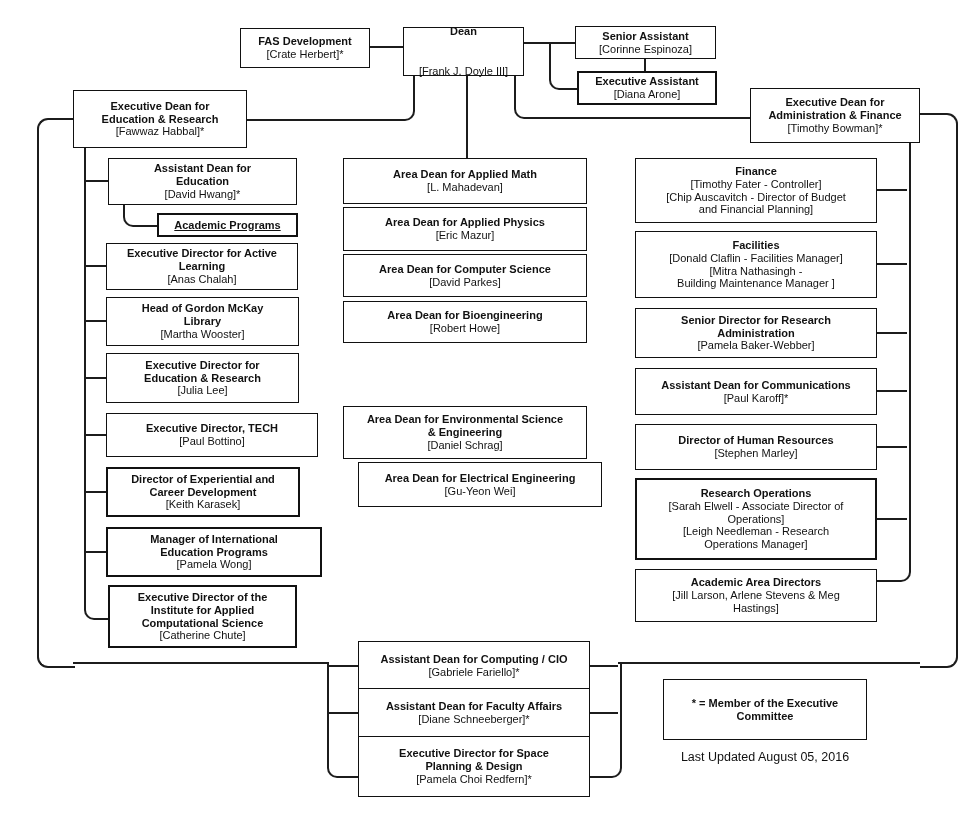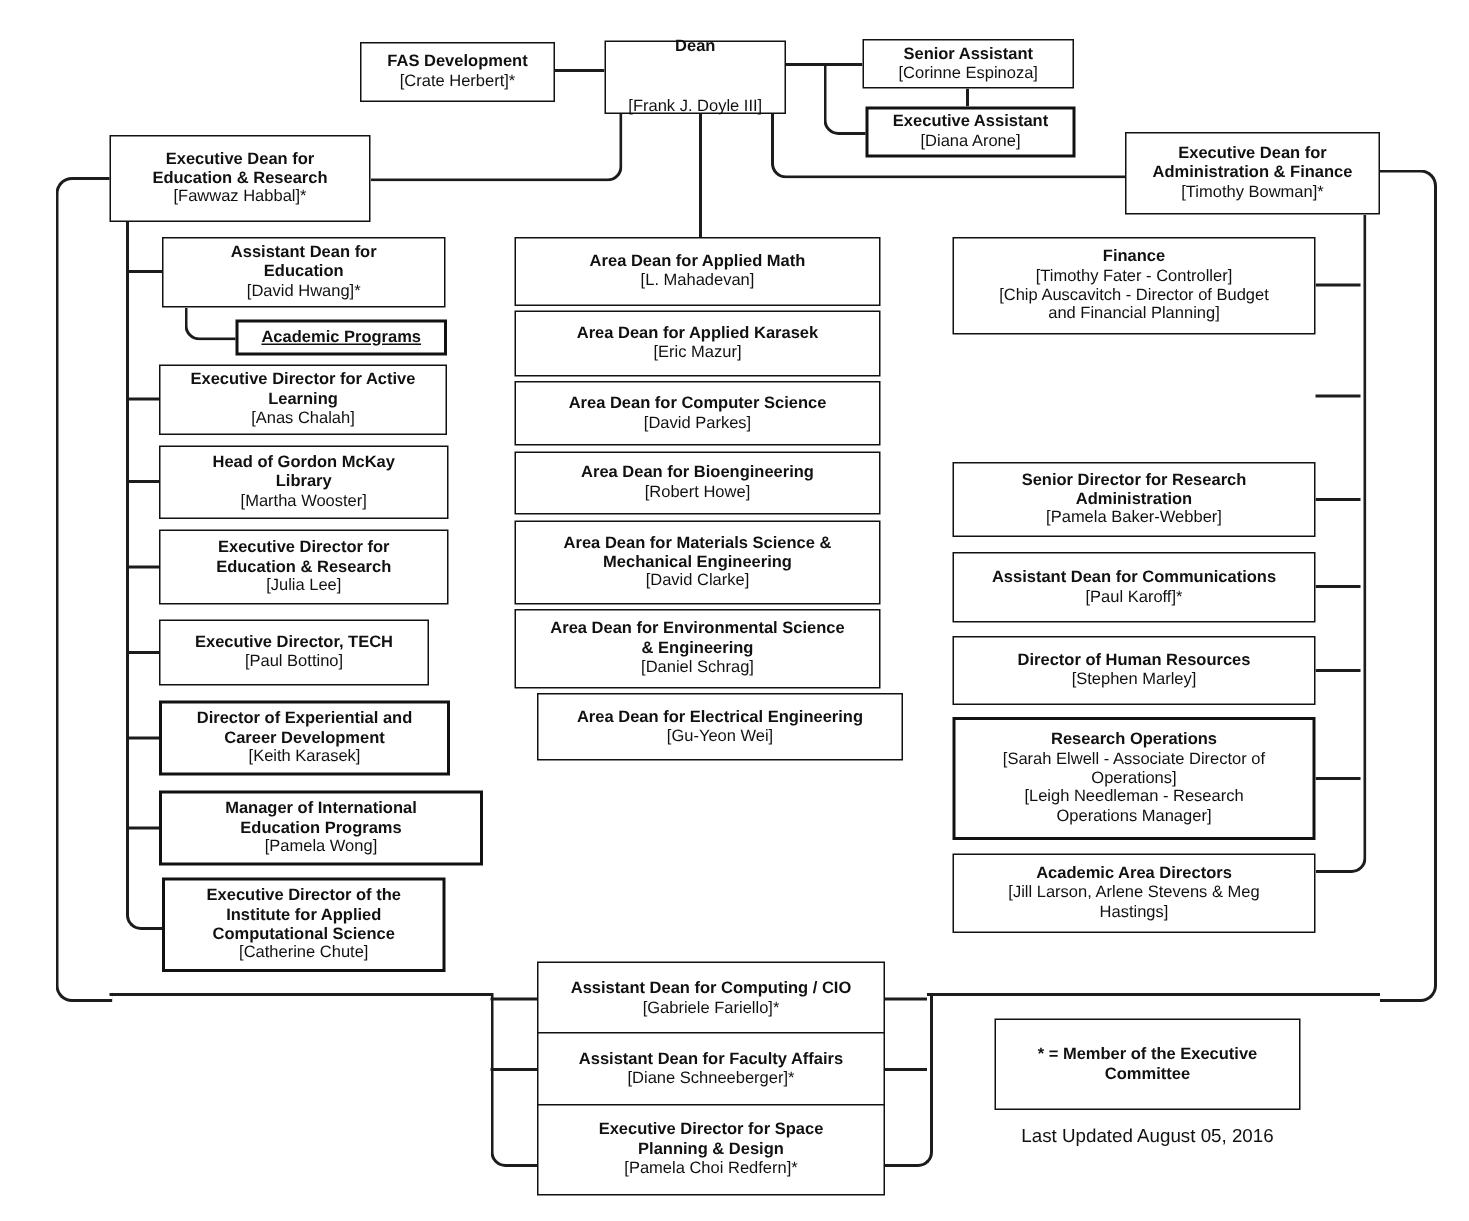--- a/index.html
+++ b/index.html
@@ -120,21 +120,21 @@
     <div class="node" style="left: 106px; top: 297px; width: 193px; height: 49px;">
       <div class="t">Head of Gordon McKay
 Library</div>
       <div class="s">[Martha Wooster]</div>
     </div>
     <div class="node" style="left: 106px; top: 353px; width: 193px; height: 50px;">
       <div class="t">Executive Director for
 Education &amp; Research</div>
       <div class="s">[Julia Lee]</div>
     </div>
-    <div class="node" style="left: 106px; top: 413px; width: 180px; height: 44px;">
+    <div class="node" style="left: 106px; top: 413px; width: 212px; height: 44px;">
       <div class="t">Executive Director, TECH</div>
       <div class="s">[Paul Bottino]</div>
     </div>
     <div class="node thick" style="left: 106px; top: 467px; width: 194px; height: 50px;">
       <div class="t">Director of Experiential and
 Career Development</div>
       <div class="s">[Keith Karasek]</div>
     </div>
     <div class="node thick" style="left: 106px; top: 527px; width: 216px; height: 50px;">
       <div class="t">Manager of International
@@ -145,50 +145,51 @@
       <div class="t">Executive Director of the
 Institute for Applied
 Computational Science</div>
       <div class="s">[Catherine Chute]</div>
     </div>
     <div class="node" style="left: 343px; top: 158px; width: 244px; height: 46px;">
       <div class="t">Area Dean for Applied Math</div>
       <div class="s">[L. Mahadevan]</div>
     </div>
     <div class="node" style="left: 343px; top: 207px; width: 244px; height: 44px;">
-      <div class="t">Area Dean for Applied Karasek</div>
+      <div class="t">Area Dean for Applied Physics</div>
       <div class="s">[Eric Mazur]</div>
     </div>
     <div class="node" style="left: 343px; top: 254px; width: 244px; height: 43px;">
       <div class="t">Area Dean for Computer Science</div>
       <div class="s">[David Parkes]</div>
     </div>
     <div class="node" style="left: 343px; top: 301px; width: 244px; height: 42px;">
       <div class="t">Area Dean for Bioengineering</div>
       <div class="s">[Robert Howe]</div>
-    </div>
-    <div class="node" style="left: 343px; top: 347px; width: 244px; height: 56px;">
-      <div class="t">Area Dean for Materials Science &amp;
-Mechanical Engineering</div>
-      <div class="s">[David Clarke]</div>
     </div>
     <div class="node" style="left: 343px; top: 406px; width: 244px; height: 53px;">
       <div class="t">Area Dean for Environmental Science
 &amp; Engineering</div>
       <div class="s">[Daniel Schrag]</div>
     </div>
     <div class="node" style="left: 358px; top: 462px; width: 244px; height: 45px;">
       <div class="t">Area Dean for Electrical Engineering</div>
       <div class="s">[Gu-Yeon Wei]</div>
     </div>
     <div class="node" style="left: 635px; top: 158px; width: 242px; height: 65px;">
       <div class="t">Finance</div>
       <div class="s">[Timothy Fater - Controller]
 [Chip Auscavitch - Director of Budget
 and Financial Planning]</div>
+    </div>
+    <div class="node" style="left: 635px; top: 231px; width: 242px; height: 67px;">
+      <div class="t">Facilities</div>
+      <div class="s">[Donald Claflin - Facilities Manager]
+[Mitra Nathasingh -
+Building Maintenance Manager ]</div>
     </div>
     <div class="node" style="left: 635px; top: 308px; width: 242px; height: 50px;">
       <div class="t">Senior Director for Research
 Administration</div>
       <div class="s">[Pamela Baker-Webber]</div>
     </div>
     <div class="node" style="left: 635px; top: 368px; width: 242px; height: 47px;">
       <div class="t">Assistant Dean for Communications</div>
       <div class="s">[Paul Karoff]*</div>
     </div>

